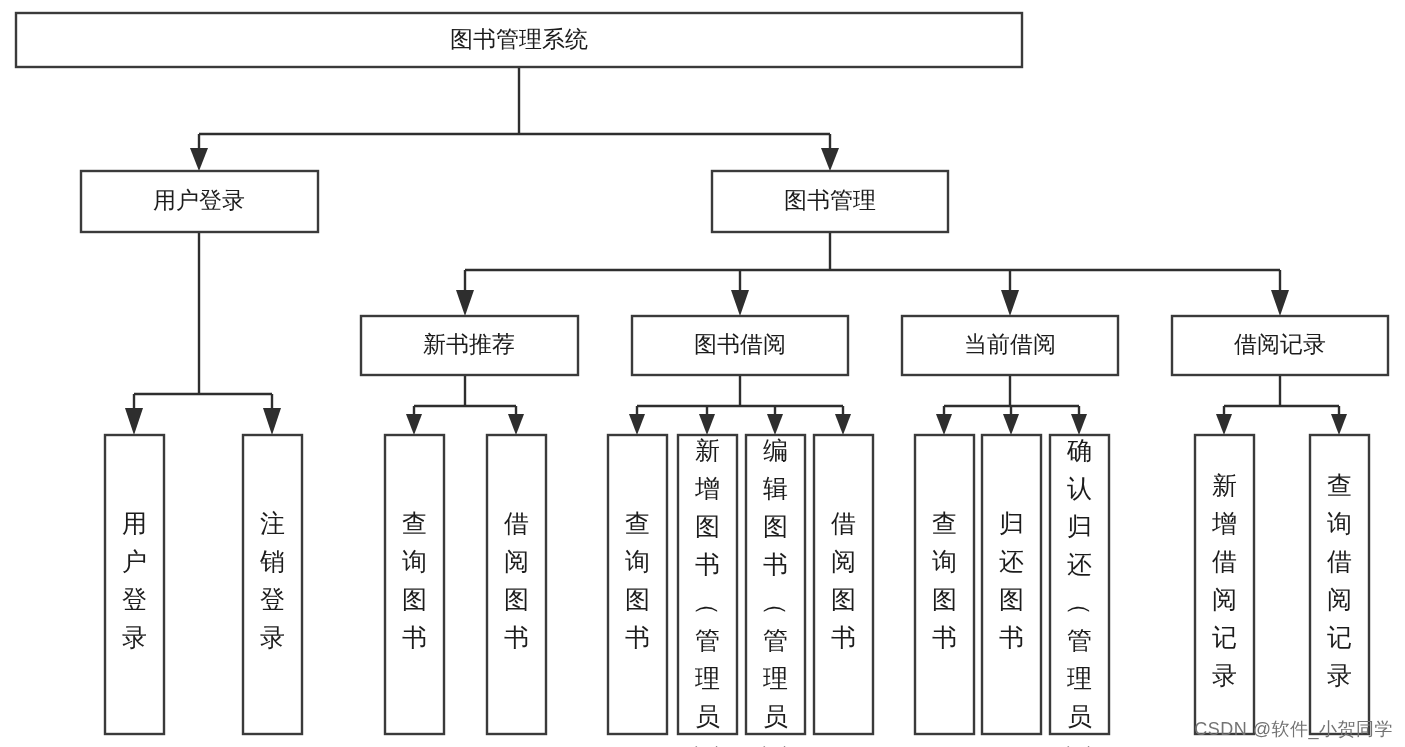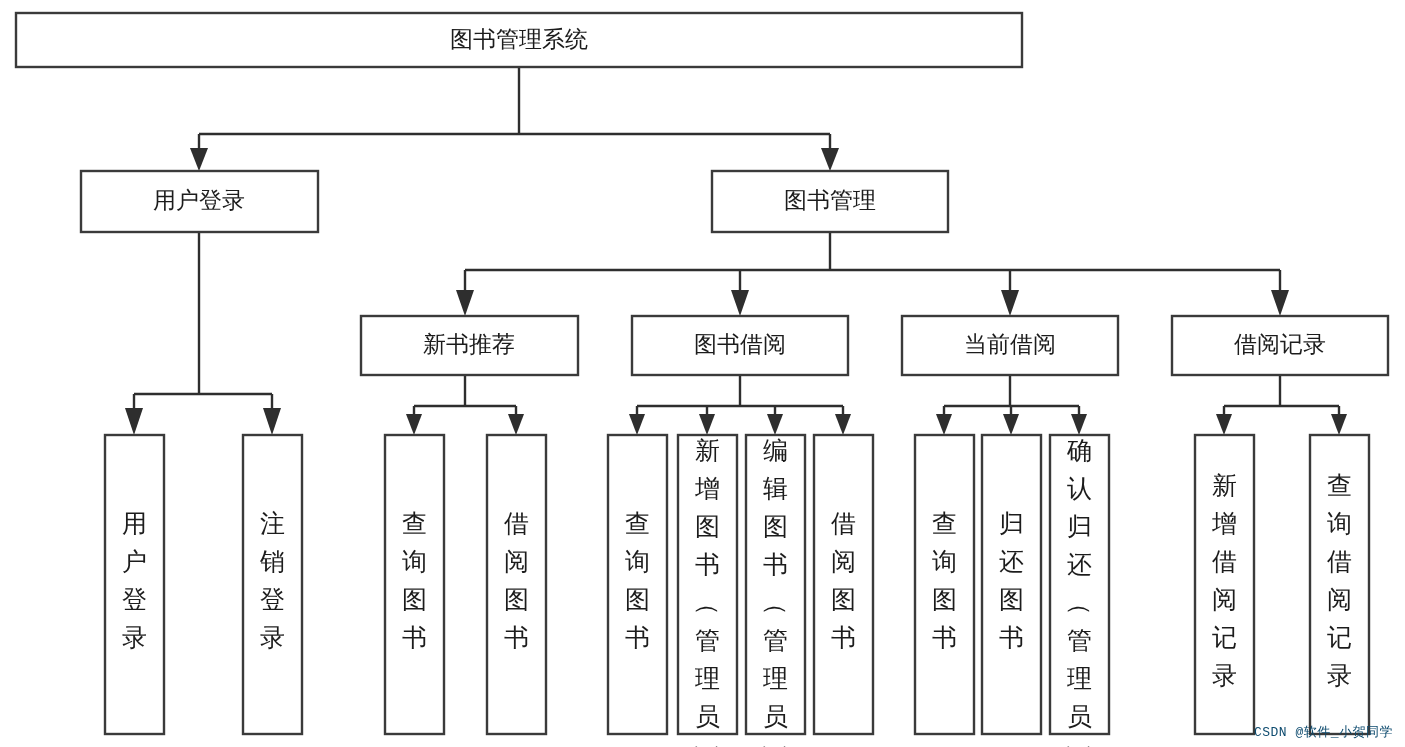--- a/index.html
+++ b/index.html
@@ -53,23 +53,23 @@
   .node-label-v {
     font-family: "Liberation Sans", "DejaVu Sans", sans-serif;
     font-size: 25px;
     fill: #1c1c1c;
     text-anchor: middle;
   }
   .watermark {
     position: absolute;
     right: 12px;
     bottom: 6px;
-    font-family: Liberation Mono, monospace;
-    font-size: 13px;
-    color: #0c4a6e;
+    font-family: Liberation Sans, sans-serif;
+    font-size: 18px;
+    color: #737373;
     letter-spacing: 0.5px;
     white-space: nowrap;
     pointer-events: none;
   }
 </style>
 </head>
 <body>
 
 <div id="diagram-root">
 

